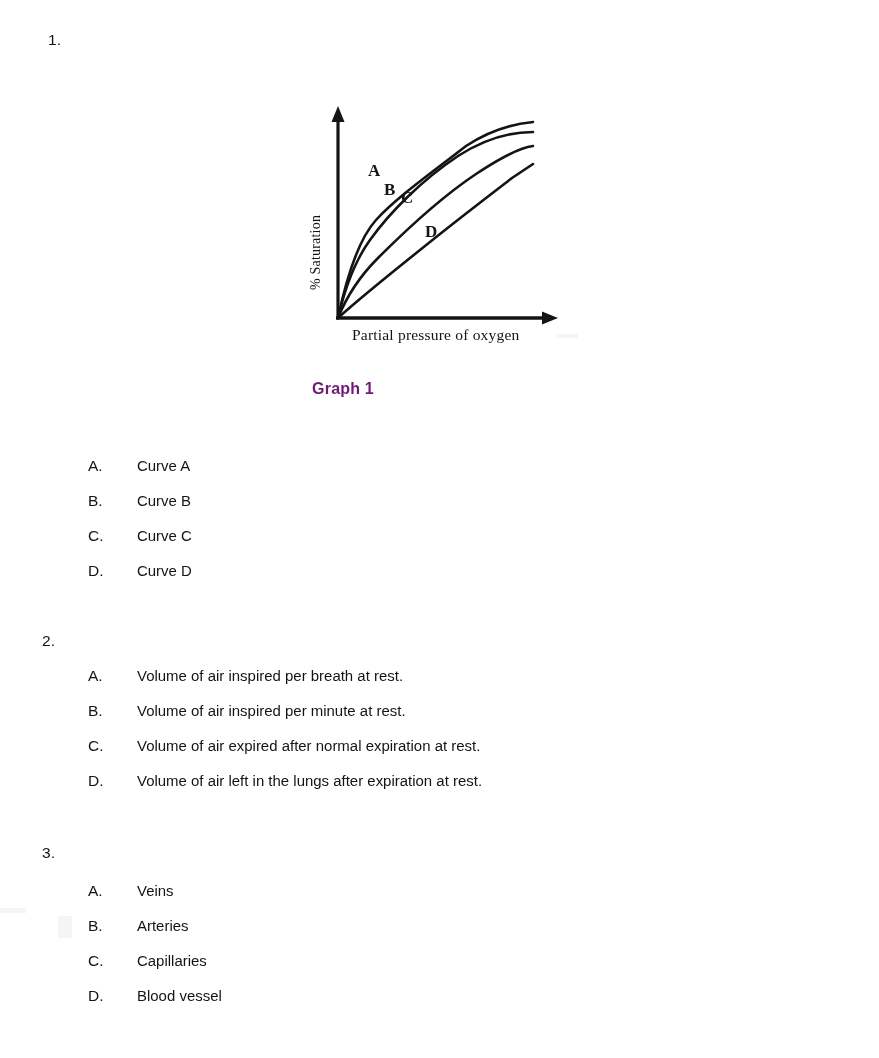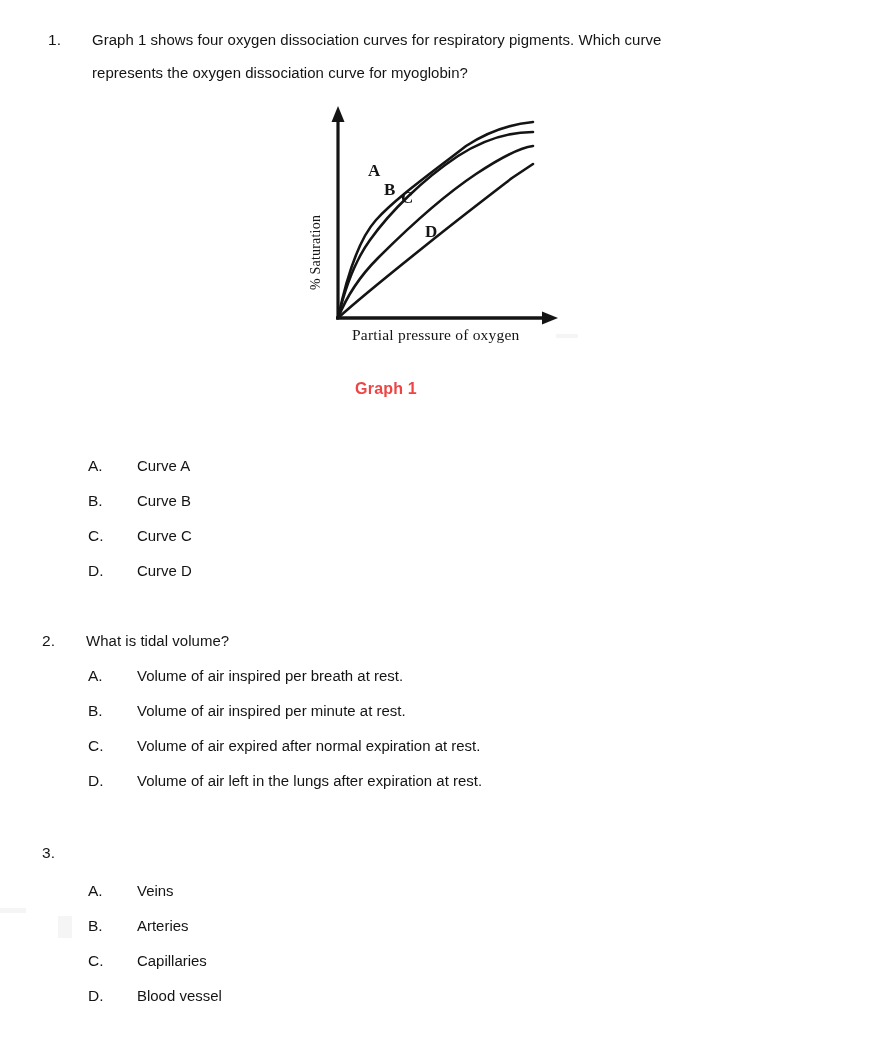--- a/index.html
+++ b/index.html
@@ -81,23 +81,22 @@
     display: block;
   }
   .graph-caption {
     position: absolute;
     left: 0;
     top: 380px;
     width: 730px;
     text-align: center;
     font-size: 16px;
     font-weight: bold;
-    color: #ef4444;
+    color: #701a75;
     letter-spacing: 0.2px;
-    margin-left: 43px;
   }
   .caption-inner {
     display: inline-block;
     margin-left: -44px;
   }
   .curve-label {
     font-family: "Liberation Serif", serif;
     font-size: 17px;
     font-weight: bold;
     fill: #151515;
@@ -124,24 +123,20 @@
 <body>
 
 <div class="page">
 
   <div class="smudge" style="left:0px; top:908px; width:26px; height:5px;"></div>
   <div class="smudge" style="left:58px; top:916px; width:14px; height:22px;"></div>
   <div class="smudge" style="left:556px; top:334px; width:22px; height:4px;"></div>
 
   <div class="question" style="left:48px; top:23px; width:760px;">
     <div class="q-num">1.</div>
-    <div>
-      <div class="q-text">Graph 1 shows four oxygen dissociation curves for respiratory pigments. Which curve</div>
-      <div class="q-text">represents the oxygen dissociation curve for myoglobin?</div>
-    </div>
   </div>
 
   <div class="figure">
     <svg width="300" height="260" viewBox="0 0 300 260" xmlns="http://www.w3.org/2000/svg">
 
       <g>
         <line x1="48" y1="218" x2="48" y2="16" stroke="#141414" stroke-width="3.2" stroke-linecap="butt"></line>
         <polygon points="48,6 41.5,22 54.5,22" fill="#141414"></polygon>
       </g>
 
@@ -187,23 +182,20 @@
       <div class="opt-text">Curve C</div>
     </div>
     <div class="option">
       <div class="opt-letter">D.</div>
       <div class="opt-text">Curve D</div>
     </div>
   </div>
 
   <div class="question" style="left:42px; top:624px; width:760px;">
     <div class="q-num">2.</div>
-    <div>
-      <div class="q-text">What is tidal volume?</div>
-    </div>
   </div>
 
   <div class="options" style="left:88px; top:661px;">
     <div class="option">
       <div class="opt-letter">A.</div>
       <div class="opt-text">Volume of air inspired per breath at rest.</div>
     </div>
     <div class="option">
       <div class="opt-letter">B.</div>
       <div class="opt-text">Volume of air inspired per minute at rest.</div>

